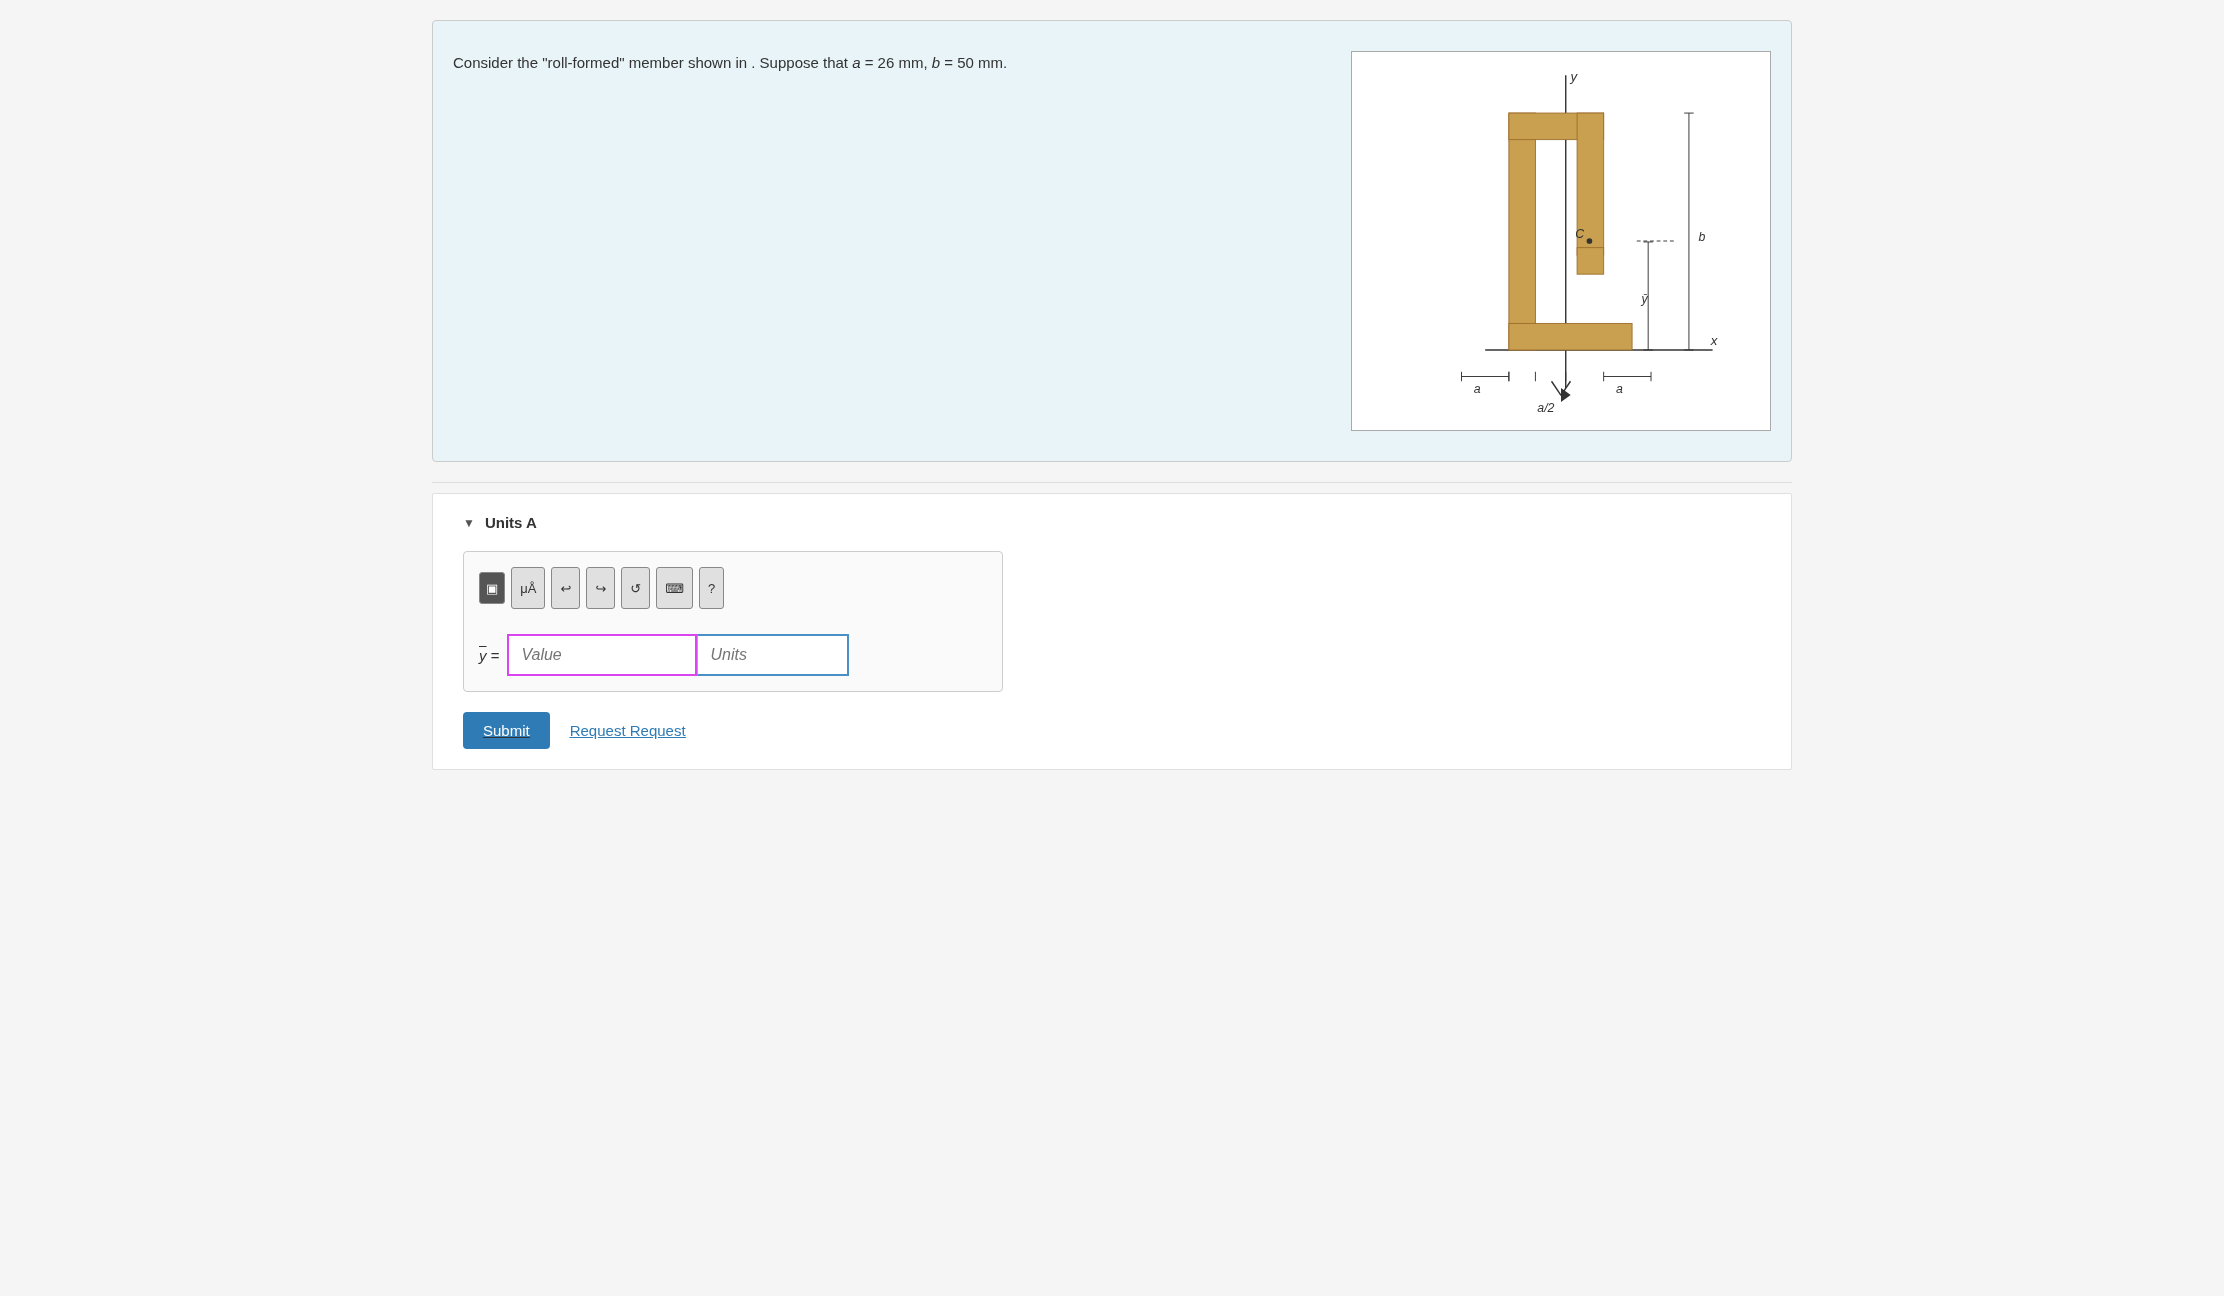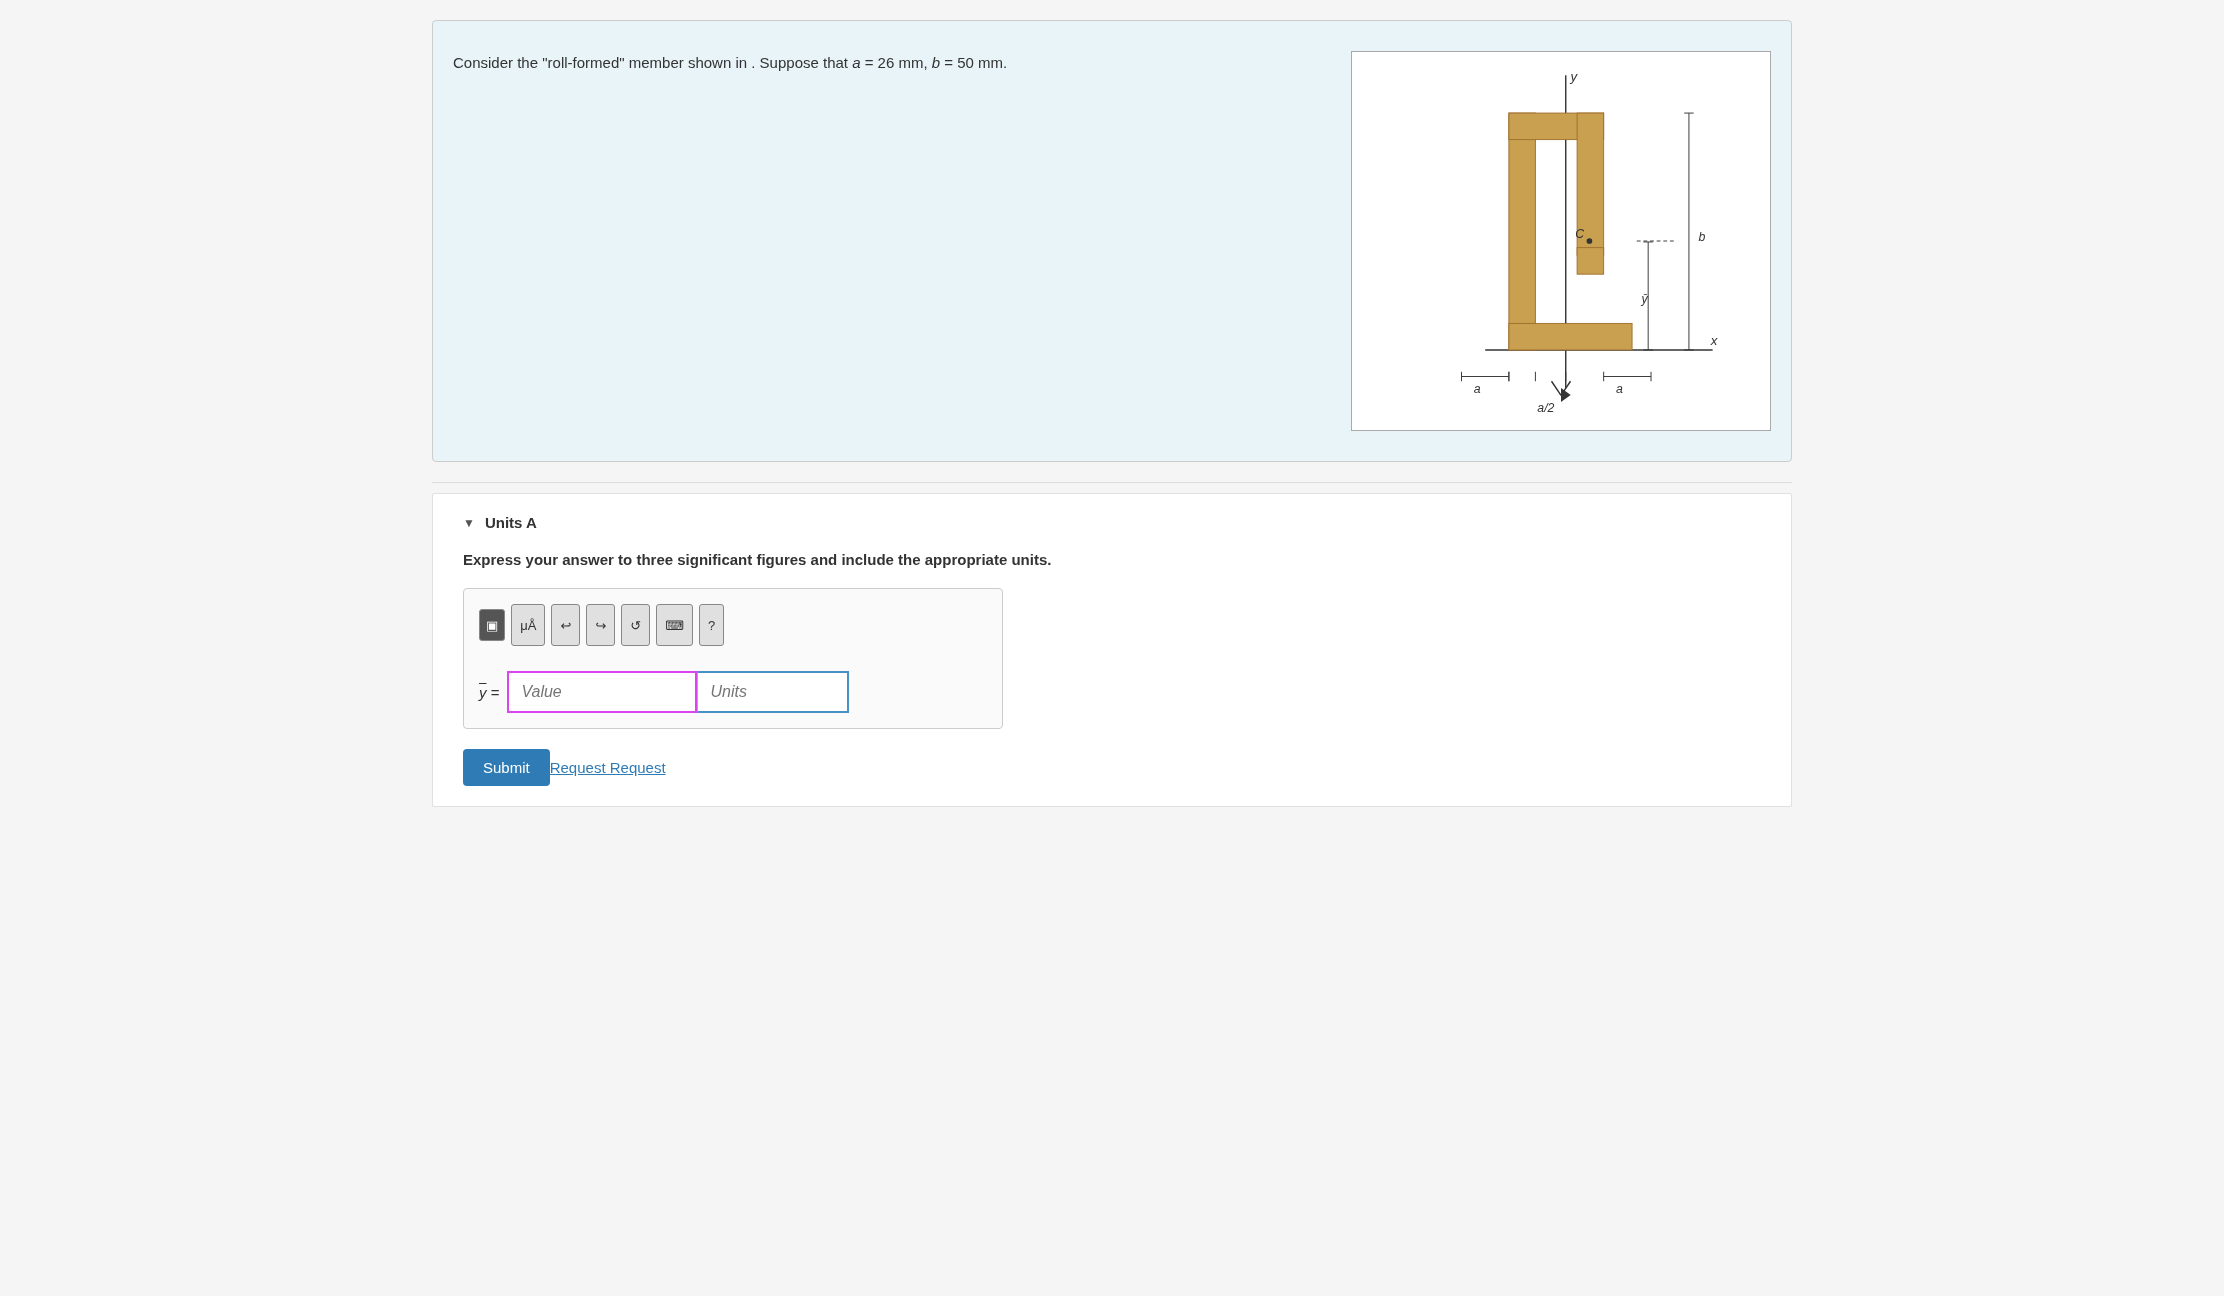--- a/index.html
+++ b/index.html
@@ -141,21 +141,23 @@
       font-size: 16px;
       font-style: italic;
       color: #aaa;
       width: 152px;
       outline: none;
       background: #fff;
     }
     .submit-row {
       display: flex;
       align-items: center;
+      gap: 20px;
       margin-top: 20px;
+      text-decoration: underline;
     }
     .submit-btn {
       background: #2e7bb5;
       color: #fff;
       border: none;
       border-radius: 4px;
       padding: 10px 20px;
       font-size: 15px;
       cursor: pointer;
     }
@@ -248,21 +250,20 @@
   </div>
 
   <hr class="divider">
 
   <div class="part-section">
     <div class="part-header">
       <span class="arrow">▼</span>
       <span>Units A</span>
     </div>
 
-    <p class="question-instruction">Express your answer to three significant figures and include the appropriate units.</p>
 
     
     <div class="answer-box">
       
       <div class="toolbar">
         <button class="toolbar-btn icon-box active">
           <span>▣</span>
         </button>
         <button class="toolbar-btn">
           <span>μÅ</span>

